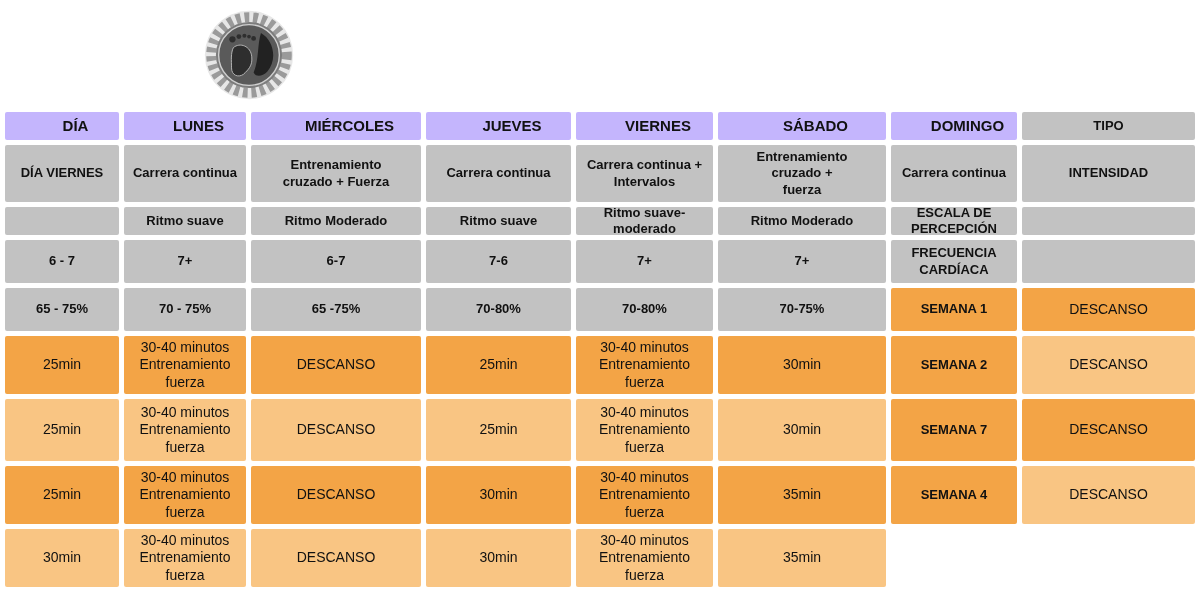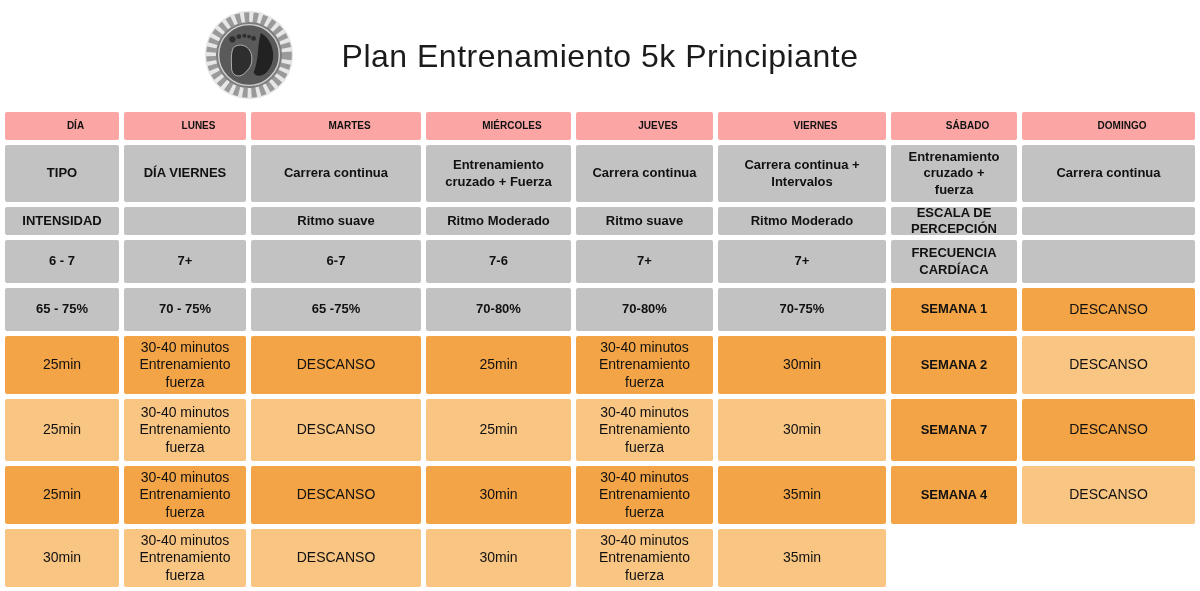--- a/index.html
+++ b/index.html
@@ -42,21 +42,21 @@
     justify-content: center;
     text-align: center;
     font-size: 13px;
     font-weight: 700;
     line-height: 1.25;
     white-space: pre-line;
     border-radius: 2px;
     padding: 1px 3px;
     box-sizing: border-box;
   }
-  .hdr   { background: #fca5a5; font-size: 10px; padding-left: 30px; }
+  .hdr   { background: #c4b5fd; font-size: 15px; padding-left: 30px; }
   .gray  { background: #C2C2C2; }
   .dark  { background: #F3A446; }
   .light { background: #F9C583; }
   .wk    { font-weight: 400; font-size: 14px; }
 </style>
 </head>
 <body>
 
 <div class="page">
 
@@ -70,28 +70,26 @@
         <circle cx="50" cy="50" r="33" fill="none" stroke="#cfcfcf" stroke-width="1.5"></circle>
         <path d="M63 26 C 77 34, 81 55, 70 68 C 64 74, 57 74, 55 69 C 61 55, 59 38, 63 26 Z" fill="#222222"></path>
         <path d="M33 42 C 40 36, 52 40, 53 52 C 54 62, 49 66, 44 71 C 38 75, 31 72, 31 64 C 31 56, 30 48, 33 42 Z" fill="#2e2e2e" stroke="#bbbbbb" stroke-width="1"></path>
         <circle cx="32" cy="33" r="3.4" fill="#2e2e2e"></circle>
         <circle cx="39" cy="30" r="2.6" fill="#2e2e2e"></circle>
         <circle cx="45" cy="29" r="2.2" fill="#2e2e2e"></circle>
         <circle cx="50" cy="30" r="2.0" fill="#2e2e2e"></circle>
         <circle cx="55" cy="32" r="2.6" fill="#2e2e2e"></circle>
       </svg>
     </div>
-    <h1 class="title">Plan Entrenamiento 5k Principiante</h1>
   </header>
 
   <div class="grid">
 
     <div class="c hdr">DÍA</div>
     <div class="c hdr">LUNES</div>
-    <div class="c hdr">MARTES</div>
     <div class="c hdr">MIÉRCOLES</div>
     <div class="c hdr">JUEVES</div>
     <div class="c hdr">VIERNES</div>
     <div class="c hdr">SÁBADO</div>
     <div class="c hdr">DOMINGO</div>
 
     <div class="c gray">TIPO</div>
     <div class="c gray">DÍA VIERNES</div>
     <div class="c gray">Carrera continua</div>
     <div class="c gray">Entrenamiento
@@ -102,20 +100,21 @@
     <div class="c gray">Entrenamiento
 cruzado +
 fuerza</div>
     <div class="c gray">Carrera continua</div>
 
     <div class="c gray">INTENSIDAD</div>
     <div class="c gray"></div>
     <div class="c gray">Ritmo suave</div>
     <div class="c gray">Ritmo Moderado</div>
     <div class="c gray">Ritmo suave</div>
+    <div class="c gray">Ritmo suave-moderado</div>
     <div class="c gray">Ritmo Moderado</div>
 
     <div class="c gray">ESCALA DE
 PERCEPCIÓN</div>
     <div class="c gray"></div>
     <div class="c gray">6 - 7</div>
     <div class="c gray">7+</div>
     <div class="c gray">6-7</div>
     <div class="c gray">7-6</div>
     <div class="c gray">7+</div>

